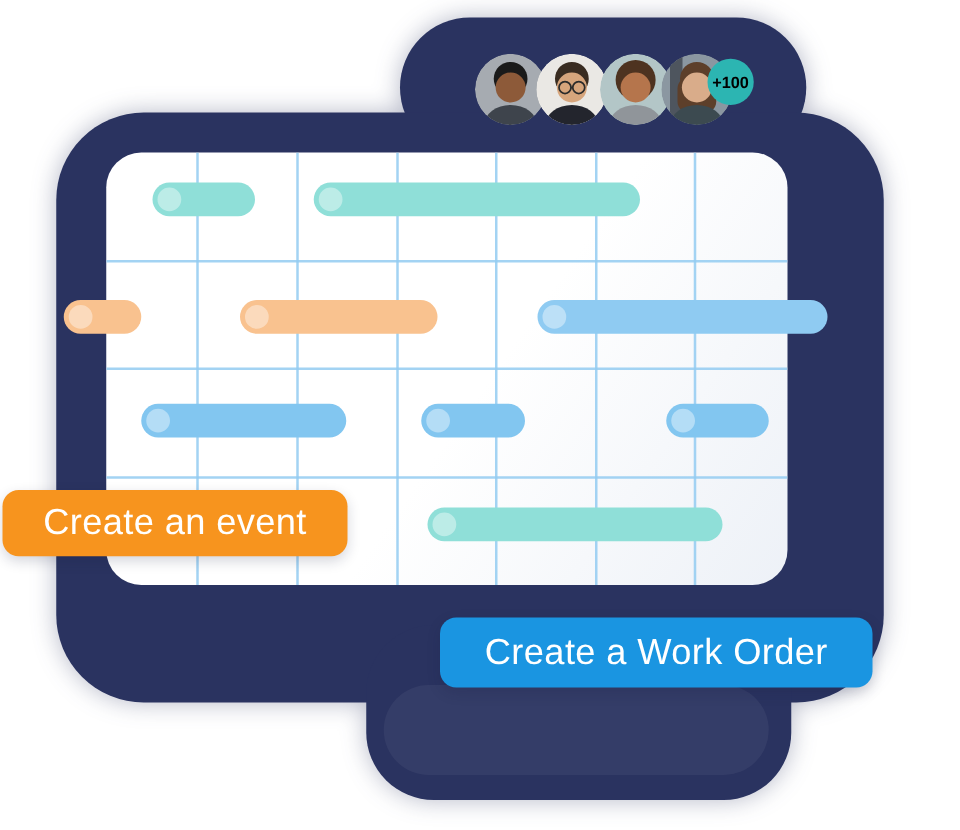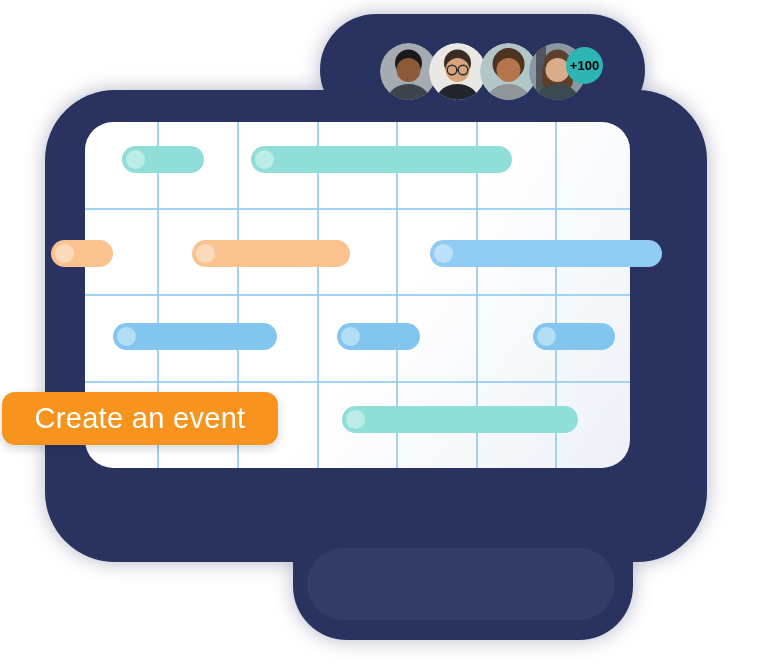--- a/index.html
+++ b/index.html
@@ -141,20 +141,21 @@
       <rect x="13" y="18" width="31" height="30" rx="10" fill="#5D3F2A"></rect>
       <circle cx="28.5" cy="27" r="12" fill="#D9AC8A"></circle>
 
       <ellipse cx="28.5" cy="57" rx="21" ry="16" fill="#3C4A50"></ellipse>
     </g>
         </svg></div>
     </div>
   <div class="badge" style="background: rgb(44, 181, 178);">+100</div>
 
   <button class="btn btn-event" style="background: rgb(247, 148, 30);">Create an event</button>
+  <button class="btn btn-work" style="background: rgb(26, 149, 225);">Create a Work Order</button>
 
 <div class="bar" style="left: 122px; top: 146px; width: 82px; background: rgb(143, 223, 216);">
       <span class="knob"></span>
     </div>
     <div class="bar" style="left: 251px; top: 146px; width: 261px; background: rgb(143, 223, 216);">
       <span class="knob"></span>
     </div>
     <div class="bar" style="left: 51px; top: 240px; width: 62px; background: rgb(249, 194, 143);">
       <span class="knob"></span>
     </div>

